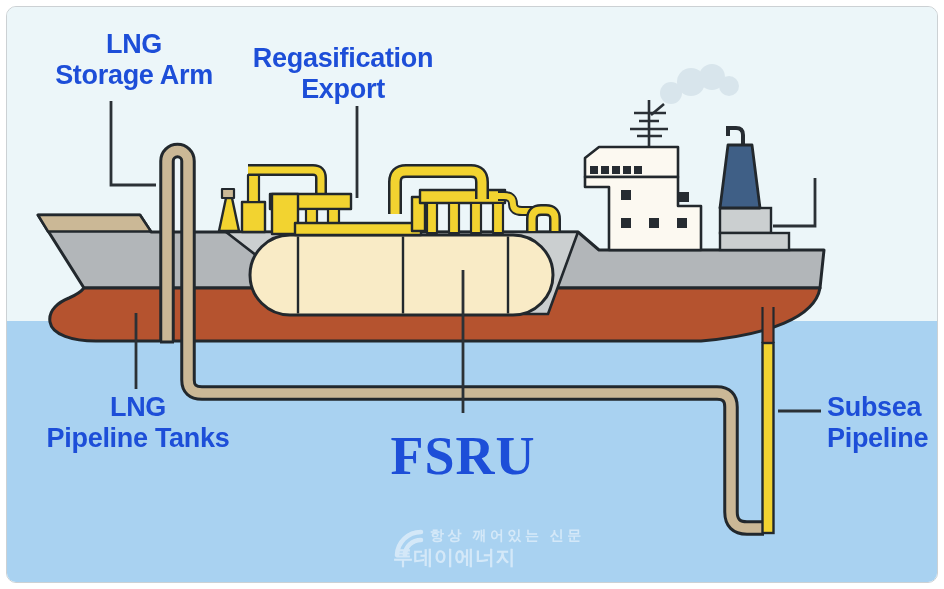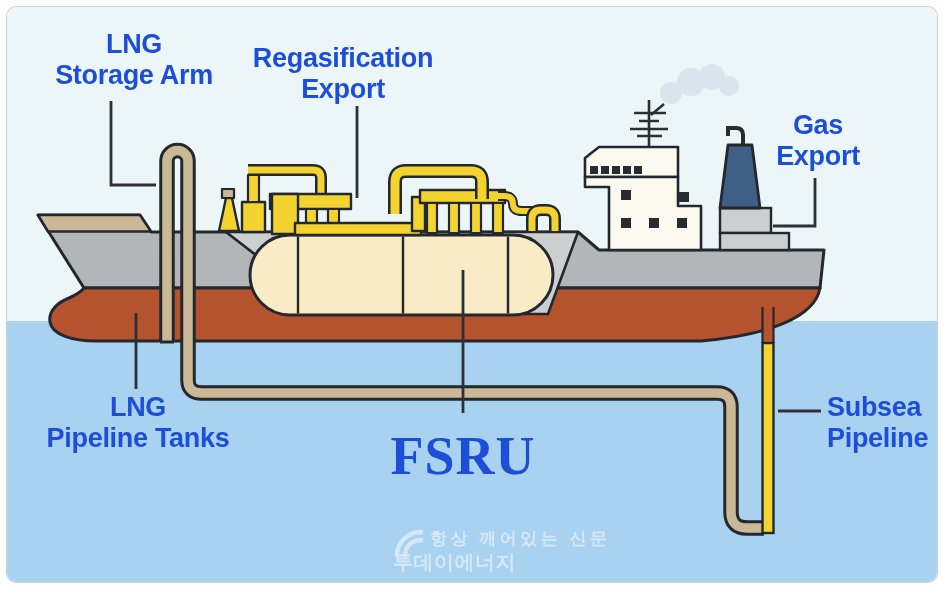--- a/index.html
+++ b/index.html
@@ -6,21 +6,21 @@
   .stage{position:relative;width:944px;height:589px;overflow:hidden;background:#fff;
          font-family:"Liberation Sans",sans-serif;}
   .art{position:absolute;inset:6px;border:1.5px solid #ccd1d4;border-radius:10px;overflow:hidden;background:#ecf6f9;}
   .canvas{position:absolute;left:-6px;top:-6px;width:944px;height:589px;}
   svg{position:absolute;left:0;top:0;}
   .lbl{position:absolute;font-weight:bold;color:#1d4ed8;text-align:center;line-height:1.13;
        font-size:27px;letter-spacing:-0.3px;white-space:nowrap;}
   .lbl.left{text-align:left;}
   .lbl.big{font-size:54px;letter-spacing:1px;line-height:1;}
   .watermark{position:absolute;left:392px;top:526px;color:#ffffff;opacity:0.5;font-weight:bold;}
-  .wm-tagline{margin-left:37px;font-size:17px;letter-spacing:3.5px;}
+  .wm-tagline{margin-left:37px;font-size:14px;letter-spacing:3.5px;}
   .wm-row{display:flex;align-items:flex-end;gap:4px;margin-top:2px;}
   .wm-brand{font-size:20px;letter-spacing:0.5px;line-height:1;}
 </style>
 </head>
 <body>
 
 <div class="stage">
   <div class="art">
     <div class="canvas">
 
@@ -131,24 +131,20 @@
       </svg>
 
       <div class="lbl" style="left:33px;top:28px;width:200px;">
         <div>LNG</div>
         <div>Storage Arm</div>
       </div>
       <div class="lbl" style="left:242px;top:42px;width:200px;">
         <div>Regasification</div>
         <div>Export</div>
       </div>
-      <div class="lbl" style="left:737px;top:109px;width:160px;">
-        <div>Gas</div>
-        <div>Export</div>
-      </div>
       <div class="lbl" style="left:27px;top:391px;width:220px;">
         <div>LNG</div>
         <div>Pipeline Tanks</div>
       </div>
       <div class="lbl big" style="left:362px;top:428px;width:200px;font-family:Liberation Serif, serif;">FSRU</div>
       <div class="lbl left" style="left:826px;top:391px;width:130px;">
         <div>Subsea</div>
         <div>Pipeline</div>
       </div>
 

